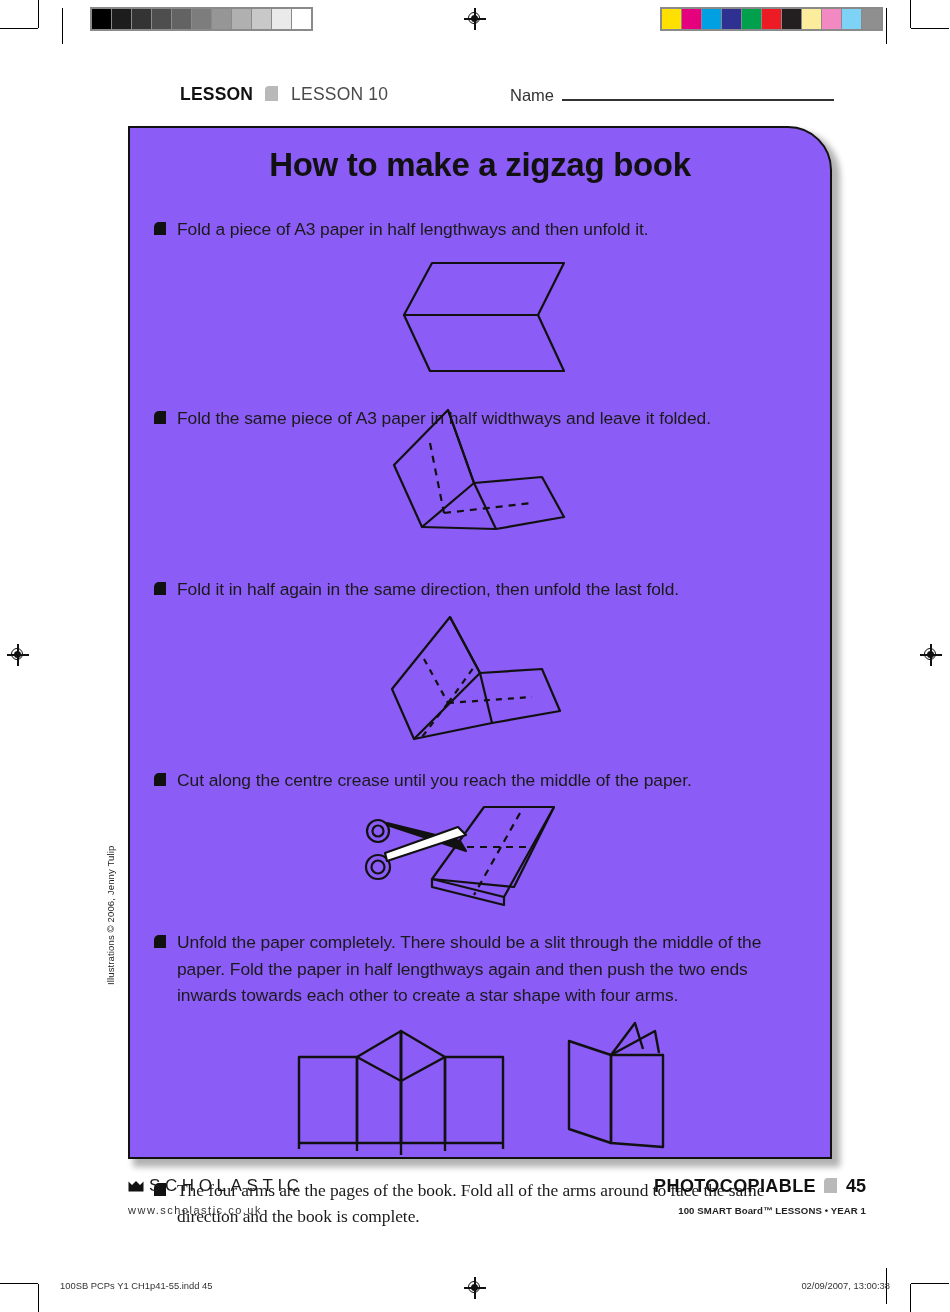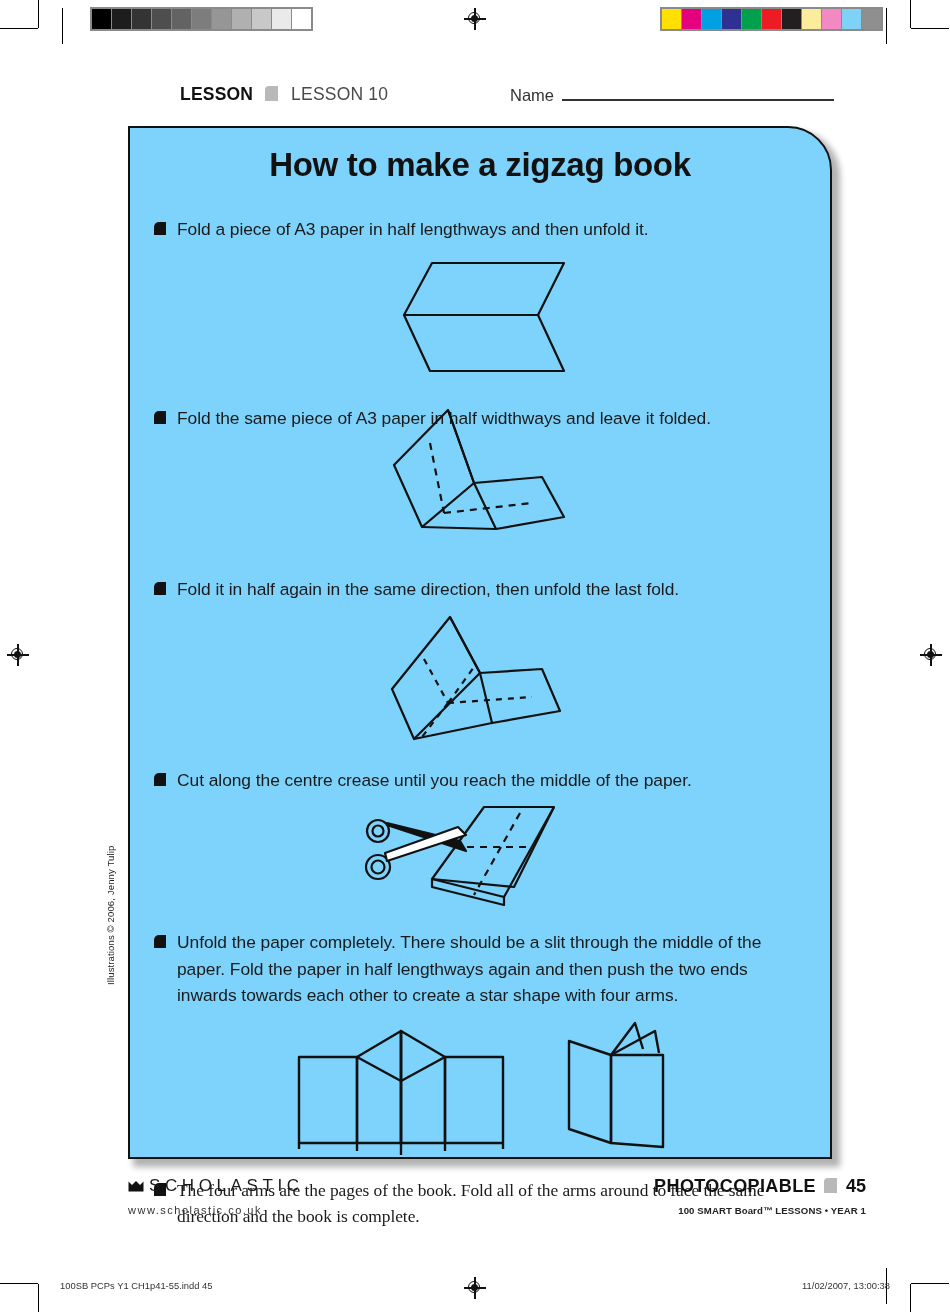--- a/index.html
+++ b/index.html
@@ -119,21 +119,21 @@
     width: 707px; height: 1036px;
     background: #000;
     opacity: 0.30;
     border-radius: 0 44px 0 0;
     filter: blur(3px);
   }
   .panel {
     position: absolute;
     left: 128px; top: 126px;
     width: 704px; height: 1033px;
-    background: #7dd3fc;
+    background: #8b5cf6;
     border: 2.2px solid #111;
     border-radius: 0 44px 0 0;
     box-sizing: border-box;
   }
 
   .panel-title {
     position: absolute;
     left: 0; top: 18px;
     width: 100%;
     text-align: center;
@@ -413,13 +413,13 @@
 <div class="crop-mark" style="left:886px; top:1268px; width:1.4px; height:36px;"></div>
 
 <div class="reg-mark" style="left:464px; top:1277px;">
   <div class="hline"></div>
     <div class="vline"></div>
     <div class="ring"></div>
     <div class="core"></div>
 </div>
 
 <div style="position:absolute; left:60px; top:1280px; font-size:9.4px; color:#333;">100SB PCPs Y1 CH1p41-55.indd   45</div>
-<div style="position:absolute; right:60px; top:1280px; font-size:9.4px; color:#333;">11/02/2007, 13:00:38</div>
+<div style="position:absolute; right:60px; top:1280px; font-size:9.4px; color:#333;">02/09/2007, 13:00:38</div>
 
 </body></html>

